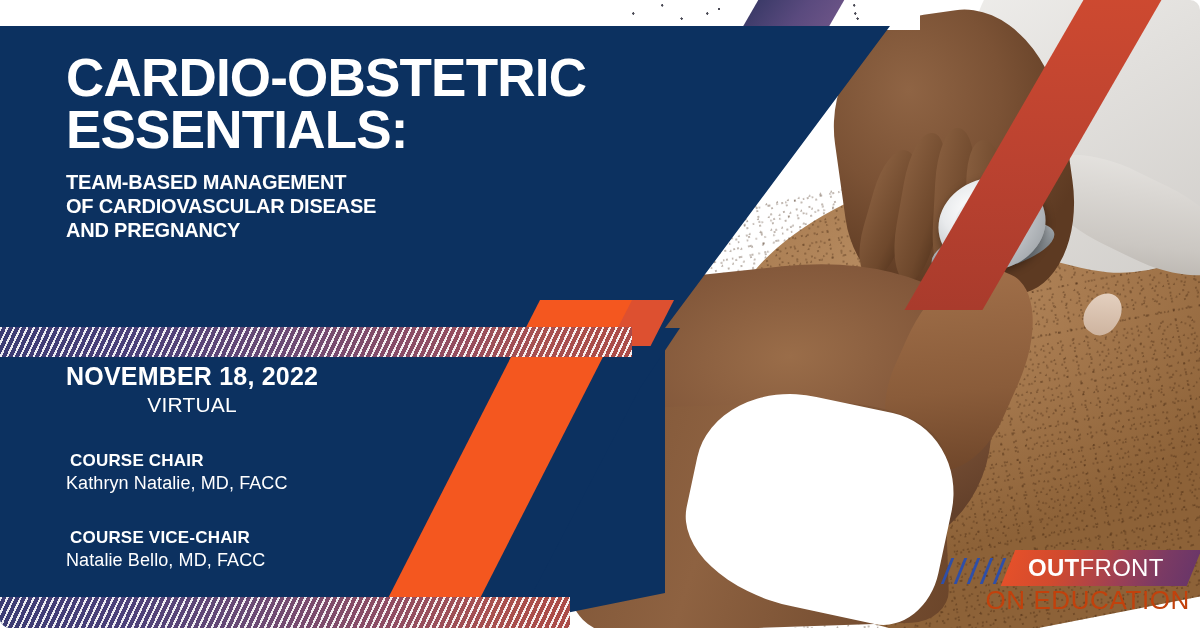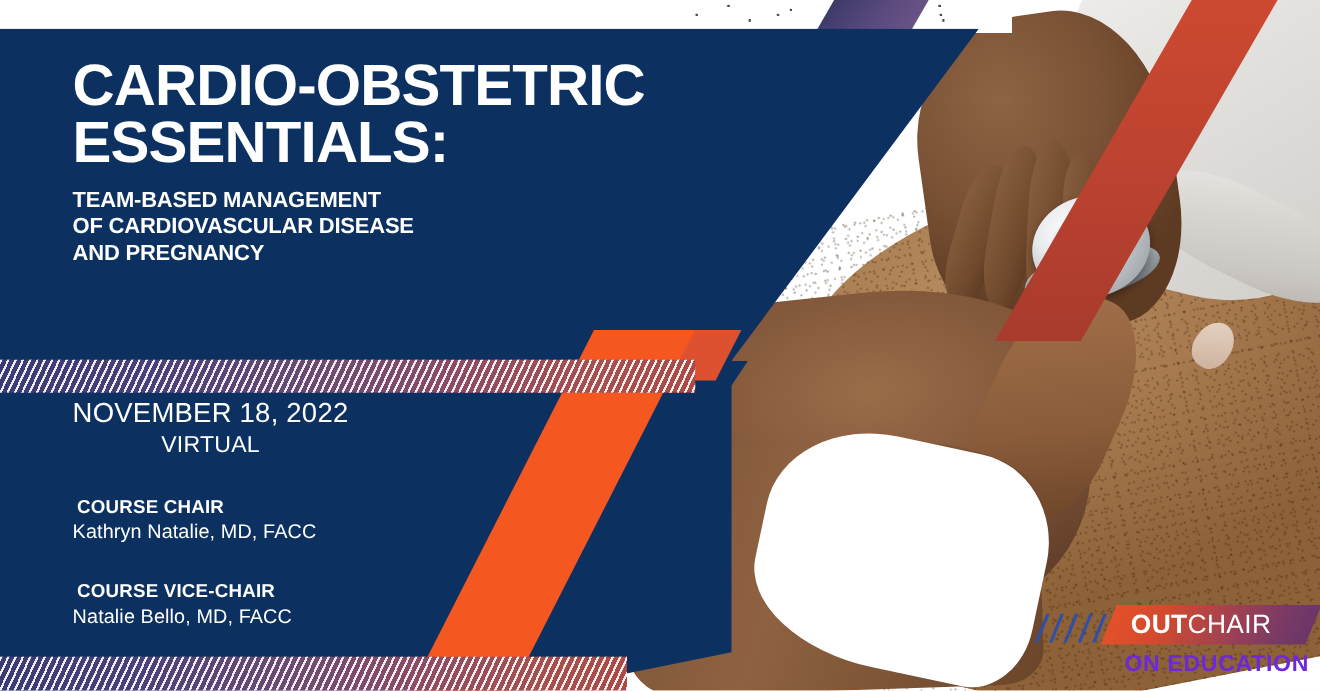--- a/index.html
+++ b/index.html
@@ -3,20 +3,21 @@
 <meta charset="utf-8">
 <style>
   html,body{margin:0;padding:0;background:#ffffff;}
   body{font-family:"Liberation Sans", sans-serif;}
 
   #poster{
     position:relative;
     width:1200px;height:628px;
     overflow:hidden;
     background:#ffffff;
+    border-radius:10px;
   }
 
   
   .photo-layer{
     position:absolute; inset:0;
     background:#ffffff;
     overflow:hidden;
   }
   .skin-arm{
     position:absolute;
@@ -196,21 +197,21 @@
   }
   .title .l2{display:block;}
   .subtitle{
     margin:14px 0 0 0;
     font-size:20px;line-height:1.20;font-weight:700;letter-spacing:-0.2px;
     text-transform:uppercase;
   }
   .subtitle span{display:block;}
 
   .details{position:absolute;left:66px;top:362px;z-index:40;color:#fff;}
-  .d-date{font-size:25px;font-weight:400;letter-spacing:.2px;margin:0;}
+  .d-date{font-size:25px;font-weight:700;letter-spacing:.2px;margin:0;}
   .d-mode{font-size:21px;font-weight:400;letter-spacing:.2px;margin:2px 0 0 0;text-align:center;}
   .d-role{font-size:17px;font-weight:700;letter-spacing:.2px;margin:34px 0 0 4px;text-transform:uppercase;}
   .d-name{font-size:18px;font-weight:400;letter-spacing:.1px;margin:2px 0 0 0;}
 
   
   .logo{position:absolute;right:6px;bottom:10px;z-index:60;width:262px;height:72px;}
   .logo-slashes{position:absolute;left:14px;top:12px;width:80px;height:26px;}
   .logo-slashes i{
     position:absolute;top:0;width:2.5px;height:26px;background:#2f4fa8;
     transform:skewX(-22deg);display:block;
@@ -221,21 +222,21 @@
     transform:skewX(-22deg);
   }
   .logo-word{
     position:absolute;left:96px;top:9px;width:170px;height:26px;
     font-size:24px;font-weight:400;color:#ffffff;letter-spacing:.3px;line-height:26px;
     white-space:nowrap;
   }
   .logo-word b{font-weight:700;}
   .logo-sub{
     position:absolute;right:4px;bottom:2px;
-    font-size:21px;font-weight:700;color:#6d28d9;letter-spacing:.6px;white-space:nowrap;
+    font-size:26px;font-weight:400;color:#c2410c;letter-spacing:.6px;white-space:nowrap;
   }
 </style>
 </head>
 <body>
 
 <div id="poster">
 
   <div class="photo-layer">
     <div class="skin-arm"></div>
     <div class="sleeve"></div>
@@ -292,18 +293,18 @@
     <div class="logo-slashes">
       <i style="left:0px"></i>
         <i style="left:13px"></i>
         <i style="left:26px"></i>
       <i style="left:39px"></i>
         <i style="left:52px"></i>
         <i style="left:65px"></i>
     </div>
     <div class="logo-bar"></div>
     <div class="logo-word">
-      <b>OUT</b><span>CHAIR</span>
+      <b>OUT</b><span>FRONT</span>
     </div>
     <div class="logo-sub">ON EDUCATION</div>
   </div>
 
 </div>
 
 </body></html>

